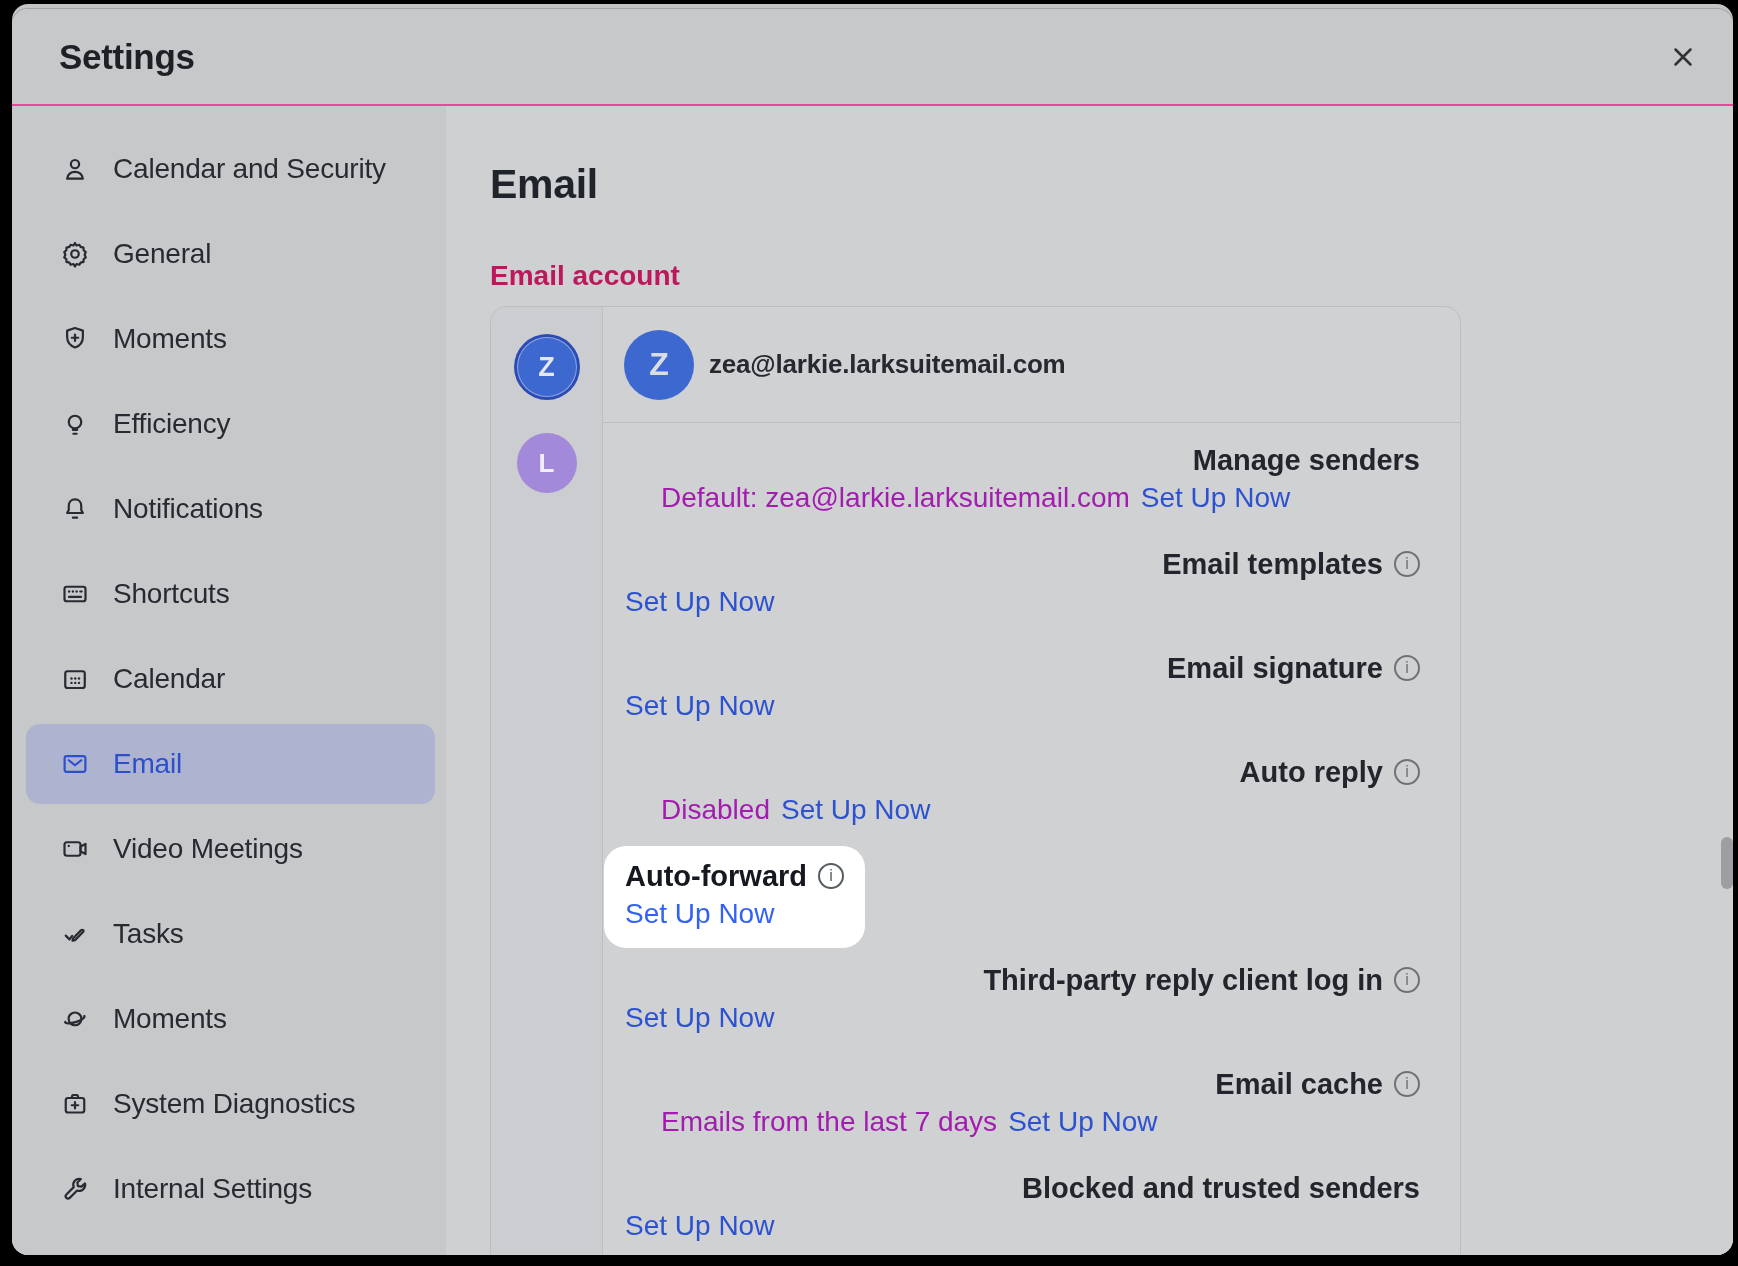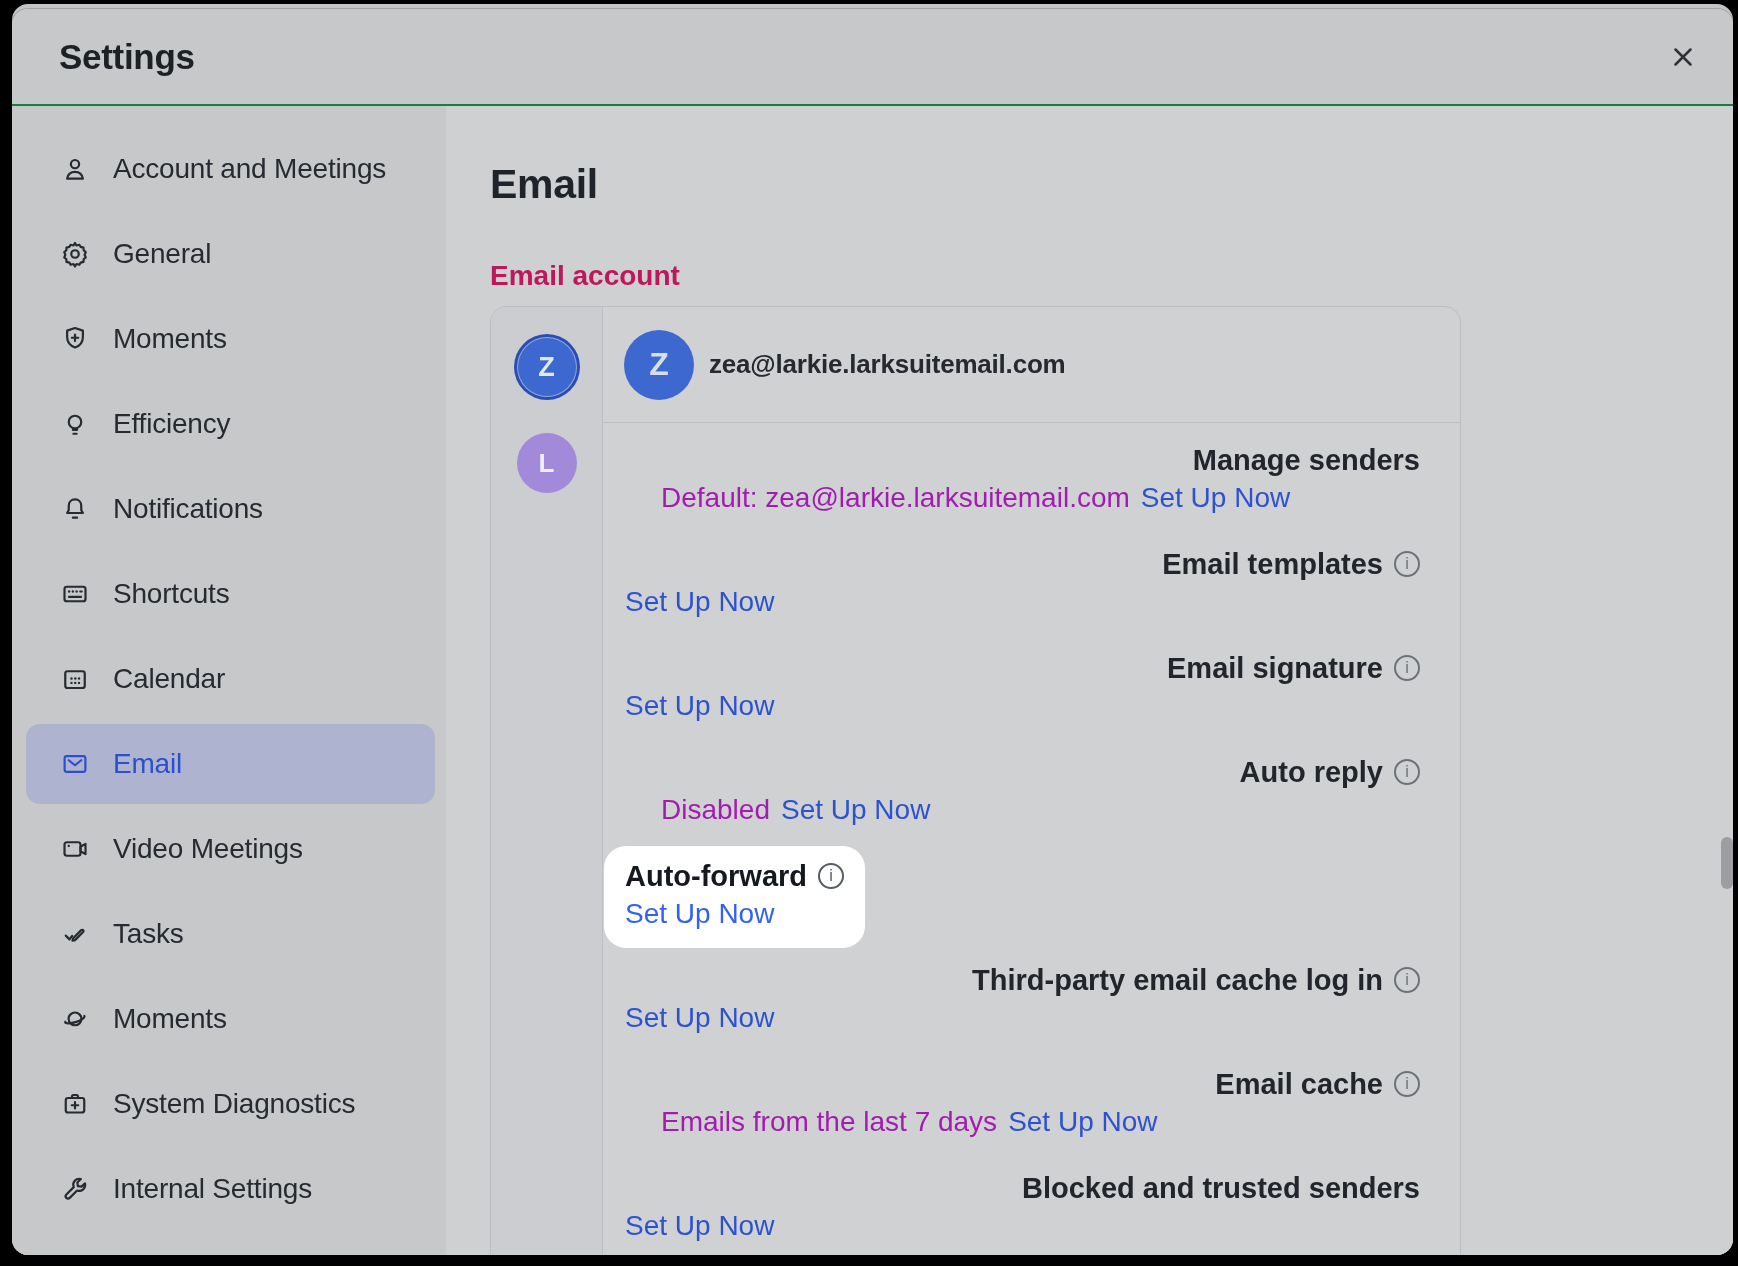--- a/index.html
+++ b/index.html
@@ -3,21 +3,21 @@
 <meta charset="utf-8">
 <style>
   html,body{margin:0;padding:0;background:#000;}
   .screen{position:relative;width:1738px;height:1266px;background:#000;overflow:hidden;
           font-family:"Liberation Sans","DejaVu Sans",sans-serif;color:#24282e;
           -webkit-font-smoothing:antialiased;}
   .backdrop{position:absolute;left:12px;top:4px;right:5px;bottom:11px;background:#c2c4c6;border-radius:16px;}
   .dialog{position:absolute;left:12px;top:9px;right:5px;bottom:11px;background:#cfd0d2;
           border-radius:16px;overflow:hidden;box-shadow:0 0 0 1px rgba(0,0,0,.16);}
   
-  .hdr{position:absolute;top:0;left:0;right:0;height:95px;background:#c6c8ca;border-bottom:2px solid #15803d;}
+  .hdr{position:absolute;top:0;left:0;right:0;height:95px;background:#c6c8ca;border-bottom:2px solid #ec4899;}
   .hdr-title{position:absolute;left:47px;top:50%;transform:translateY(-50%);
              font-size:35px;font-weight:700;color:#1d2126;letter-spacing:-.3px;}
   .close-btn{position:absolute;left:1655px;top:32px;width:32px;height:32px;display:flex;
              align-items:center;justify-content:center;color:#2e3237;cursor:pointer;}
   .close-btn svg{width:30px;height:30px;}
   
   .sidebar{position:absolute;top:97px;left:0;width:434px;bottom:0;background:#c6c8ca;
            padding:23px 11px 0 14px;box-sizing:border-box;}
   .side-item{height:80px;margin-bottom:5px;border-radius:14px;display:flex;align-items:center;
              padding-left:34px;box-sizing:border-box;cursor:pointer;color:#272b31;}
@@ -80,21 +80,21 @@
     </div>
 
     <div class="sidebar" id="sidebar">
         <div class="side-item">
     <span class="si-icon">
             <svg viewBox="0 0 24 24" fill="none" stroke="currentColor" stroke-width="1.75" stroke-linecap="round" stroke-linejoin="round">
               <circle cx="12" cy="8.1" r="3.3"></circle>
               <path d="M5.7 19.7c.6-3.4 3.1-5.4 6.3-5.4s5.7 2 6.3 5.4z"></path>
             </svg>
           </span>
-    <span class="si-label">Account and Meetings</span>
+    <span class="si-label">Calendar and Security</span>
   </div>
         <div class="side-item">
     <span class="si-icon">
             <svg viewBox="0 0 24 24" fill="none" stroke="currentColor" stroke-width="1.75" stroke-linecap="round" stroke-linejoin="round">
               <circle cx="12" cy="12" r="3"></circle>
               <path d="M12 3.2l1.2 2 2.3-.6 1 1.7 2.3.6.1 2.1 1.7 1.5-.9 2.1.9 2.1-1.7 1.5-.1 2.1-2.3.6-1 1.7-2.3-.6-1.2 2-1.2-2-2.3.6-1-1.7-2.3-.6-.1-2.1-1.7-1.5.9-2.1-.9-2.1 1.7-1.5.1-2.1 2.3-.6 1-1.7 2.3.6z"></path>
             </svg>
           </span>
     <span class="si-label">General</span>
   </div>
@@ -265,21 +265,21 @@
       <div class="row-title">
         <span class="rt-text">Auto-forward</span>
       <span class="info-badge">i</span>
                     </div>
       <div class="row-sub"><span class="sub-link">Set Up Now</span></div>
     </div>
   </div>
                 <div class="row">
     <div class="row-box">
       <div class="row-title">
-        <span class="rt-text">Third-party email cache log in</span>
+        <span class="rt-text">Third-party reply client log in</span>
       <span class="info-badge">i</span>
                     </div>
       <div class="row-sub"><span class="sub-link">Set Up Now</span></div>
     </div>
   </div>
                 <div class="row">
     <div class="row-box">
       <div class="row-title">
         <span class="rt-text">Email cache</span>
       <span class="info-badge">i</span>

